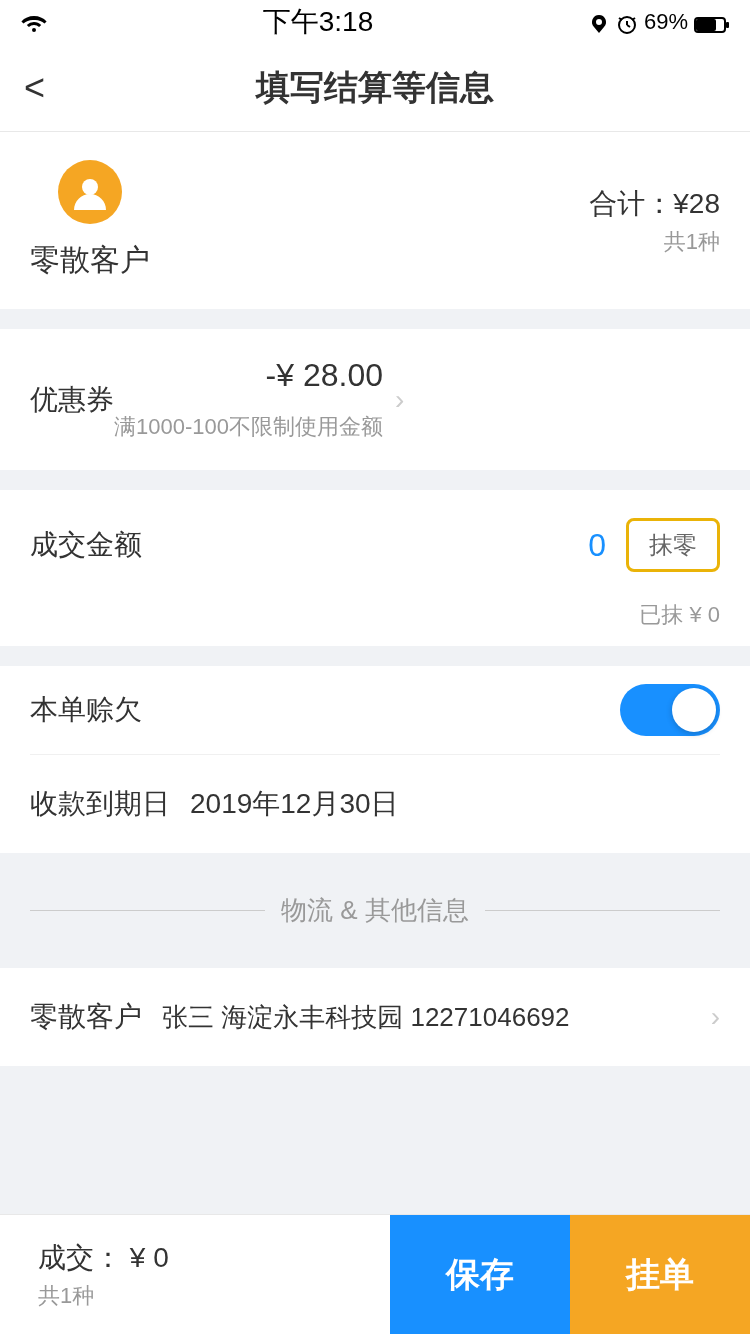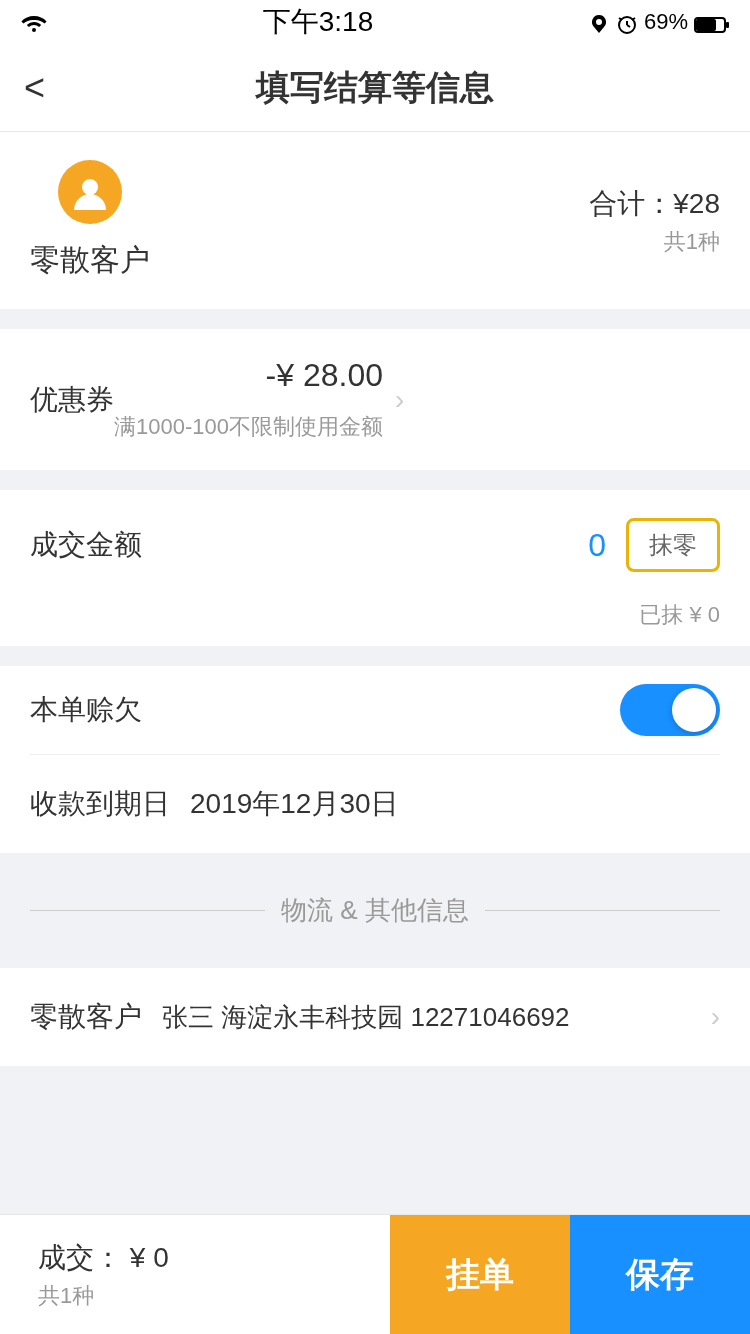--- a/index.html
+++ b/index.html
@@ -435,15 +435,15 @@
 <div class="bottom-spacer"></div>
 
 <div class="bottom-bar">
   <div class="bottom-info">
     <div>
       <span>成交：</span>
       <span>¥ 0</span>
     </div>
     <div class="bottom-count">共1种</div>
   </div>
+  <div class="bottom-btn btn-save">保存</div>
   <div class="bottom-btn btn-hold">挂单</div>
-  <div class="bottom-btn btn-save">保存</div>
 </div>
 
 </body></html>

